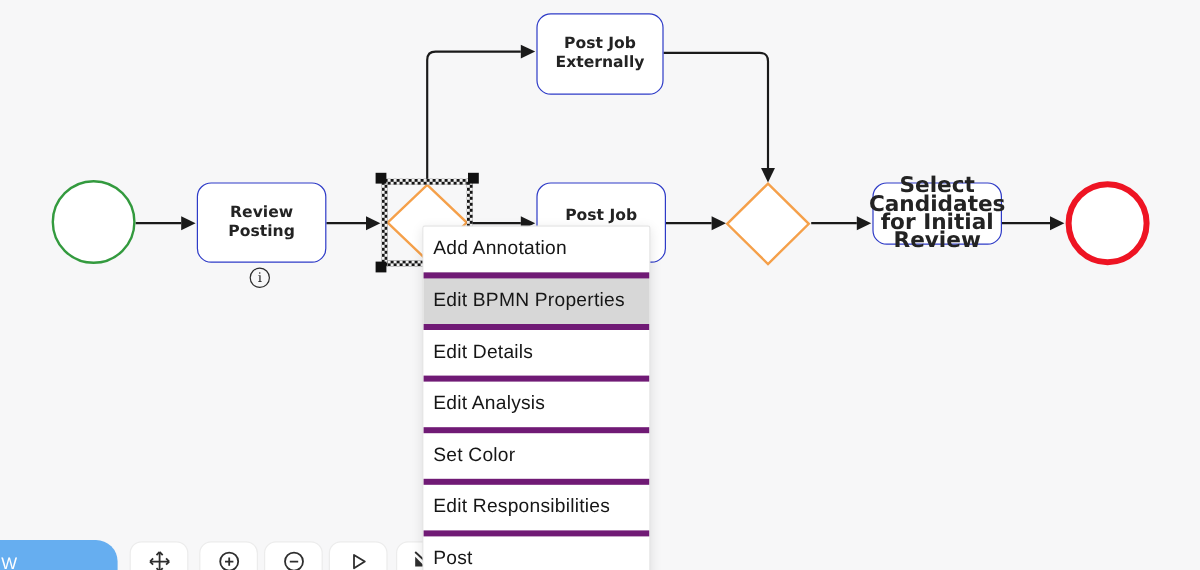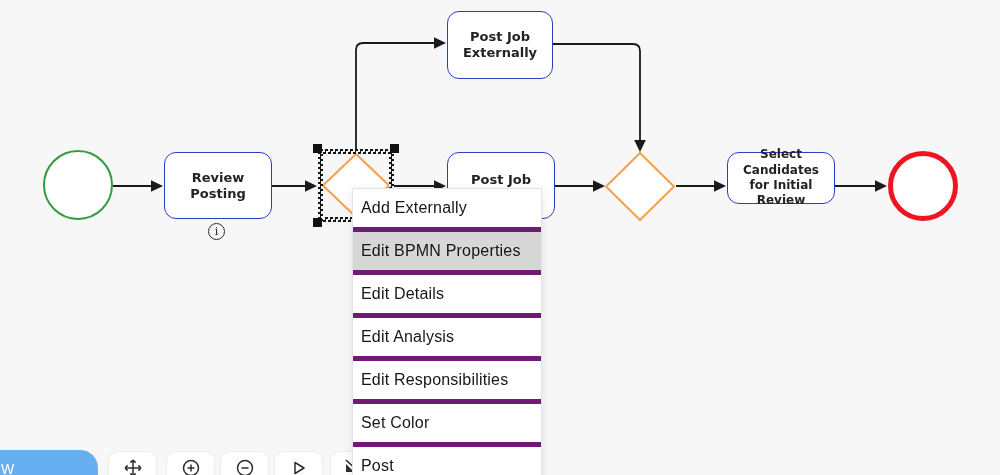--- a/index.html
+++ b/index.html
@@ -19,21 +19,21 @@
   .start{left:43px;top:150px;width:70px;height:70px;border:2px solid var(--start-stroke,#339a3e);}
   .end{left:888px;top:151px;width:70px;height:70px;border:5px solid var(--end-stroke,#ee1423);}
   .task{
     border:1.6px solid var(--task-border,#2e3bc7); border-radius:12px;
     display:flex;align-items:center;justify-content:center;text-align:center;
     font-size:13px;line-height:16px;color:#232323;white-space:pre-line;font-weight:bold;
   }
   .task-review{left:164px;top:152px;width:108px;height:67px;}
   .task-postjob{left:447px;top:152px;width:108px;height:67px;align-items:flex-start;padding-top:19px;}
   .task-postjob-ext{left:447px;top:11px;width:106px;height:68px;}
-  .task-select{left:727px;top:152px;width:108px;height:52px;font-size:12px;line-height:15.4px;}
+  .task-select{left:727px;top:152px;width:108px;height:52px;font-size:18px;line-height:15.4px;}
   .gw-svg{position:absolute;z-index:2;}
   .gw-svg polygon{fill:#fff;stroke:var(--gateway-stroke,#f5a04a);stroke-width:2;}
   .info-marker{
     position:absolute;left:208px;top:223px;width:17px;height:17px;z-index:2;
     border:1.4px solid #2b2b2b;border-radius:50%;box-sizing:border-box;
     display:flex;align-items:center;justify-content:center;
     font-family:"DejaVu Serif",serif;font-size:11px;color:#222;background:transparent;
   }
   
   .selection{position:absolute;left:318px;top:149px;width:76px;height:73px;z-index:3;}
@@ -168,22 +168,22 @@
   </div>
   <div class="toolbar-button tb-5">
     <svg width="22" height="18" viewBox="0 0 22 18">
       <path d="M2,2 L16,15" stroke-width="1.6"></path>
       <polygon points="2,14 10,14 2,6" style="fill:#2e2e2e;stroke:none;"></polygon>
       <path d="M13,4 V14 M19,4 V14 M13,9 H19" stroke-width="1.6"></path>
     </svg>
   </div>
 
   <div class="context-menu">
-    <div class="menu-item">Add Externally</div>
+    <div class="menu-item">Add Annotation</div>
     <div class="menu-item highlighted">Edit BPMN Properties</div>
     <div class="menu-item">Edit Details</div>
     <div class="menu-item">Edit Analysis</div>
+    <div class="menu-item">Set Color</div>
     <div class="menu-item">Edit Responsibilities</div>
-    <div class="menu-item">Set Color</div>
     <div class="menu-item">Post</div>
   </div>
 
 </div>
 
 </body></html>

